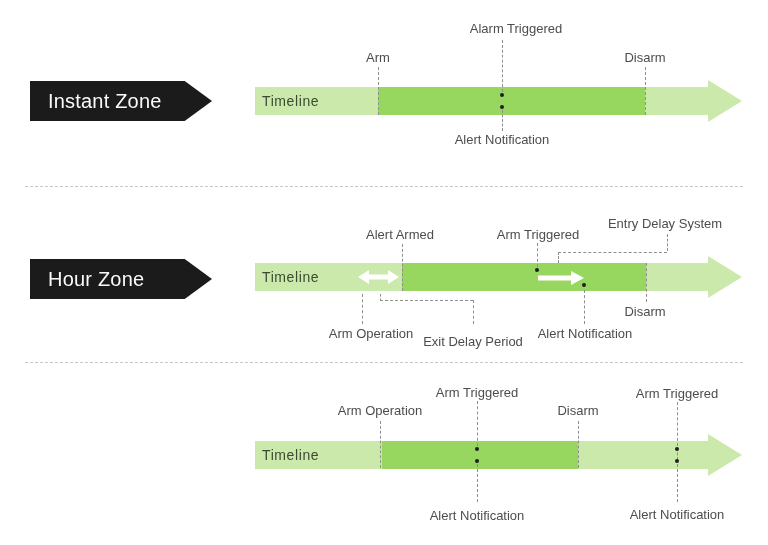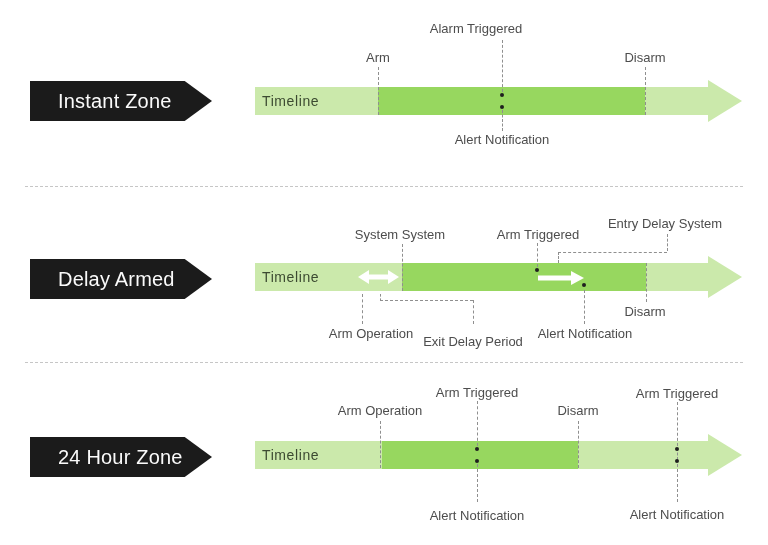--- a/index.html
+++ b/index.html
@@ -16,21 +16,21 @@
   }
   html,body{margin:0;padding:0;}
   body{background:#ffffff;font-family:"Liberation Sans", sans-serif;}
   .canvas{position:relative;width:768px;height:545px;background:#ffffff;overflow:hidden;}
   .layer{position:absolute;left:0;top:0;width:100%;height:100%;}
   .banner{
     position:absolute;left:30px;width:182px;height:40px;
     background:var(--banner-bg);
     clip-path:polygon(0 0, 85% 0, 100% 50%, 85% 100%, 0 100%);
     color:var(--banner-text);
-    font-size:20px;line-height:40px;padding-left:28px;box-sizing:border-box;
+    font-size:20px;line-height:40px;padding-left:18px;box-sizing:border-box;
     letter-spacing:0.2px;white-space:nowrap;
   }
   .bar{position:absolute;left:255px;width:455px;height:28px;background:var(--bar-light);}
   .bar-dark{position:absolute;top:0;height:28px;background:var(--bar-dark);}
   .bar-head{position:absolute;width:0;height:0;
     border-top:21px solid transparent;border-bottom:21px solid transparent;
     border-left:34px solid var(--bar-light);}
   .tl-label{position:absolute;font-size:14px;letter-spacing:0.6px;color:var(--timeline-text);white-space:nowrap;}
   .lbl{position:absolute;transform:translateX(-50%);font-size:13px;color:var(--label-text);white-space:nowrap;line-height:1.15;}
   .vdash{position:absolute;width:0;border-left:1px dashed var(--dash);}
@@ -57,31 +57,31 @@
     <div class="tl-label" style="left:262px;top:93px;">Timeline</div>
 
     <div class="vdash" style="left:378px;top:67px;height:48px;"></div>
     <div class="vdash" style="left:645px;top:67px;height:48px;"></div>
     <div class="vdash" style="left:502px;top:40px;height:52px;"></div>
     <div class="vdash" style="left:502px;top:110px;height:21px;"></div>
 
     <div class="dot" style="left:500px;top:93px;"></div>
     <div class="dot" style="left:500px;top:105px;"></div>
 
-    <div class="lbl" style="left:476px;top:22px;">Alarm Triggered</div>
+    <div class="lbl" style="left:516px;top:22px;">Alarm Triggered</div>
     <div class="lbl" style="left:378px;top:51px;">Arm</div>
     <div class="lbl" style="left:645px;top:51px;">Disarm</div>
     <div class="lbl" style="left:502px;top:133px;">Alert Notification</div>
   </div>
 
   <div class="divider" style="top:186px;"></div>
 
   <div class="layer">
     <div class="banner" style="top:259px;">
-      <span>Delay Armed</span>
+      <span>Hour Zone</span>
     </div>
 
     <div class="bar" style="top:263px;">
       <div class="bar-dark" style="left:147px;width:244px;"></div>
     </div>
     <div class="bar-head" style="left:708px;top:256px;"></div>
     <div class="tl-label" style="left:262px;top:269px;">Timeline</div>
 
     <div class="vdash" style="left:402px;top:244px;height:47px;"></div>
     <div class="vdash" style="left:537px;top:243px;height:24px;"></div>
@@ -107,35 +107,32 @@
     <div class="warrow" style="left:538px;top:270px;">
       <svg width="46" height="16" viewBox="0 0 46 16">
         <line x1="0" y1="8" x2="34" y2="8" stroke="currentColor" stroke-width="5"></line>
         <polygon points="46,8 33,1 33,15" fill="currentColor"></polygon>
       </svg>
     </div>
 
     <div class="dot" style="left:535px;top:268px;"></div>
     <div class="dot" style="left:582px;top:283px;"></div>
 
-    <div class="lbl" style="left:400px;top:228px;">System System</div>
+    <div class="lbl" style="left:400px;top:228px;">Alert Armed</div>
     <div class="lbl" style="left:538px;top:228px;">Arm Triggered</div>
     <div class="lbl" style="left:665px;top:217px;">Entry Delay System</div>
     <div class="lbl" style="left:371px;top:327px;">Arm Operation</div>
     <div class="lbl" style="left:473px;top:327px;margin-top:8px;">Exit Delay Period</div>
     <div class="lbl" style="left:585px;top:327px;">Alert Notification</div>
     <div class="lbl" style="left:645px;top:305px;">Disarm</div>
   </div>
 
   <div class="divider" style="top:362px;"></div>
 
   <div class="layer">
-    <div class="banner" style="top:437px;">
-      <span>24 Hour Zone</span>
-    </div>
 
     <div class="bar" style="top:441px;">
       <div class="bar-dark" style="left:127px;width:196px;"></div>
     </div>
     <div class="bar-head" style="left:708px;top:434px;"></div>
     <div class="tl-label" style="left:262px;top:447px;">Timeline</div>
 
     <div class="vdash" style="left:380px;top:421px;height:47px;"></div>
     <div class="vdash" style="left:477px;top:401px;height:45px;"></div>
     <div class="vdash" style="left:477px;top:464px;height:38px;"></div>

